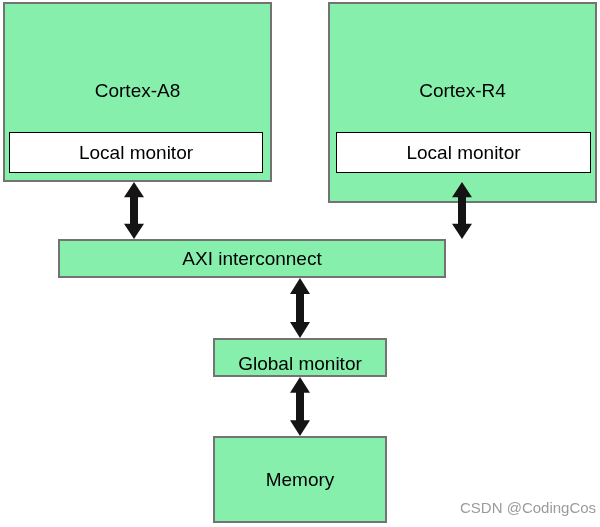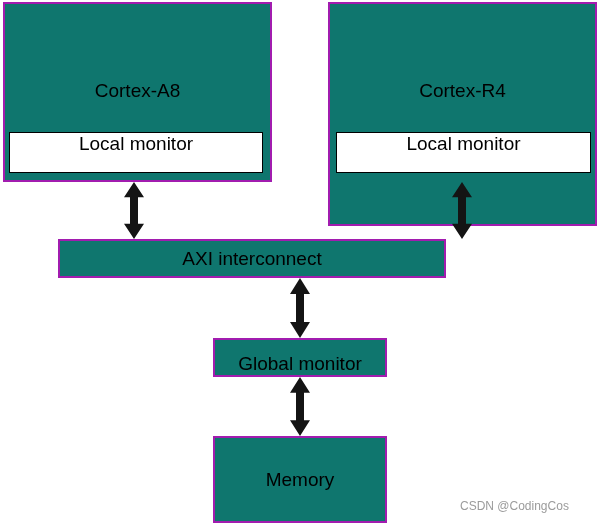--- a/index.html
+++ b/index.html
@@ -11,49 +11,49 @@
     position: relative;
     width: 600px;
     height: 527px;
     background: #ffffff;
     font-family: "Liberation Sans", sans-serif;
     color: #000000;
     overflow: hidden;
   }
   .box {
     position: absolute;
-    background: #0f766e;
-    border: 2px solid #a21caf;
+    background: #86efac;
+    border: 2px solid #737373;
     box-sizing: border-box;
   }
   .label {
     font-size: 19px;
     color: #000000;
     white-space: nowrap;
   }
   
   .box-cortex-a8 {
     left: 3px; top: 2px; width: 269px; height: 180px;
   }
   
   .box-cortex-r4 {
-    left: 328px; top: 2px; width: 269px; height: 224px;
+    left: 328px; top: 2px; width: 269px; height: 201px;
   }
   .cpu-label {
     position: absolute;
     left: 0; top: 76px; width: 100%;
     text-align: center;
   }
   .local-monitor {
     position: absolute;
     border: 1.5px solid #000000;
     box-sizing: border-box;
     background: #ffffff;
     display: flex;
-    align-items: flex-start;
+    align-items: center;
     justify-content: center;
   }
   .local-monitor-left  { left: 4px; top: 128px; width: 254px; height: 41px; }
   .local-monitor-right { left: 6px; top: 128px; width: 255px; height: 41px; }
   .box-axi {
     left: 58px; top: 239px; width: 388px; height: 39px;
     display: flex; align-items: center; justify-content: center;
   }
   .box-global-monitor {
     left: 213px; top: 338px; width: 174px; height: 39px;
@@ -78,21 +78,21 @@
     font-family: "Liberation Mono", "DejaVu Sans Mono", monospace;
     font-size: 16px;
     letter-spacing: 0.3px;
     color: #c9c9cf;
     white-space: nowrap;
     z-index: 5;
   }
   .credit {
     position: absolute;
     left: 460px; top: 499px;
-    font-size: 12px;
+    font-size: 15px;
     color: #9b9b9b;
     white-space: nowrap;
   }
 </style>
 </head>
 <body>
 
 <div id="stage">
 
   <div class="box box-cortex-a8">

